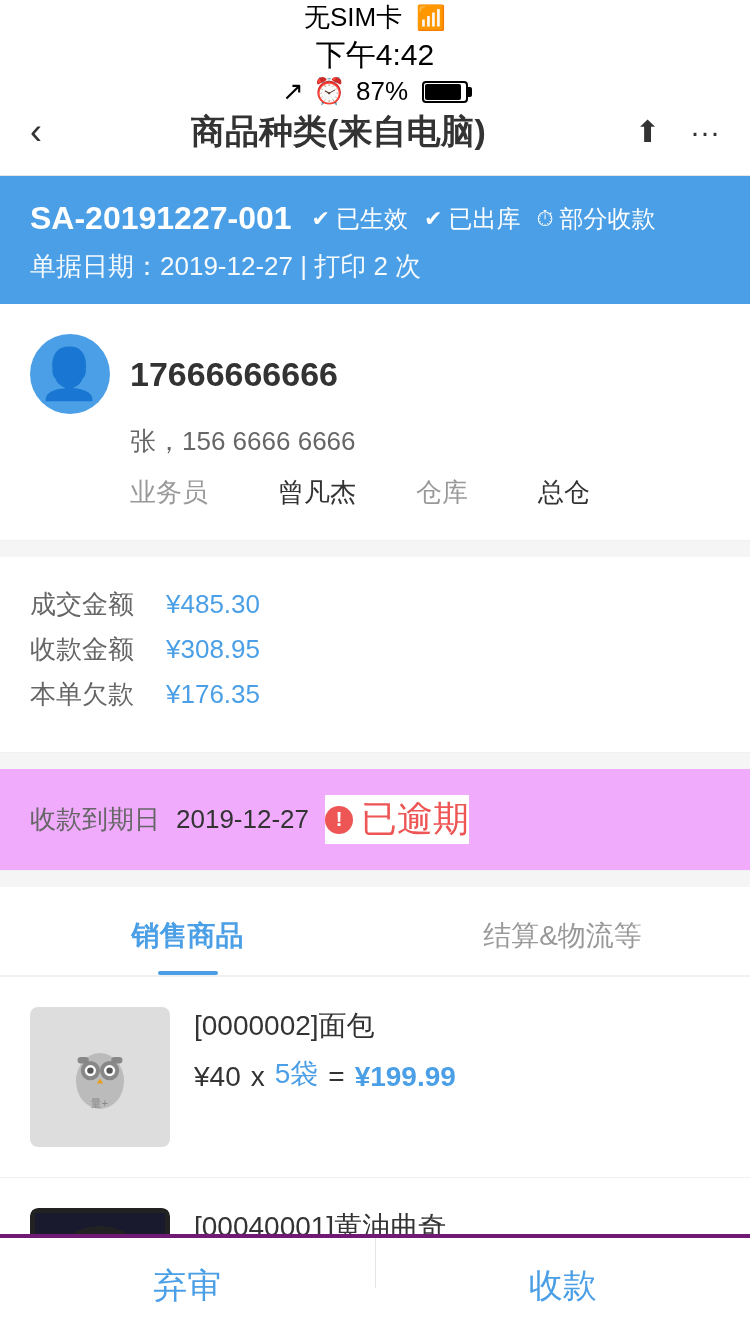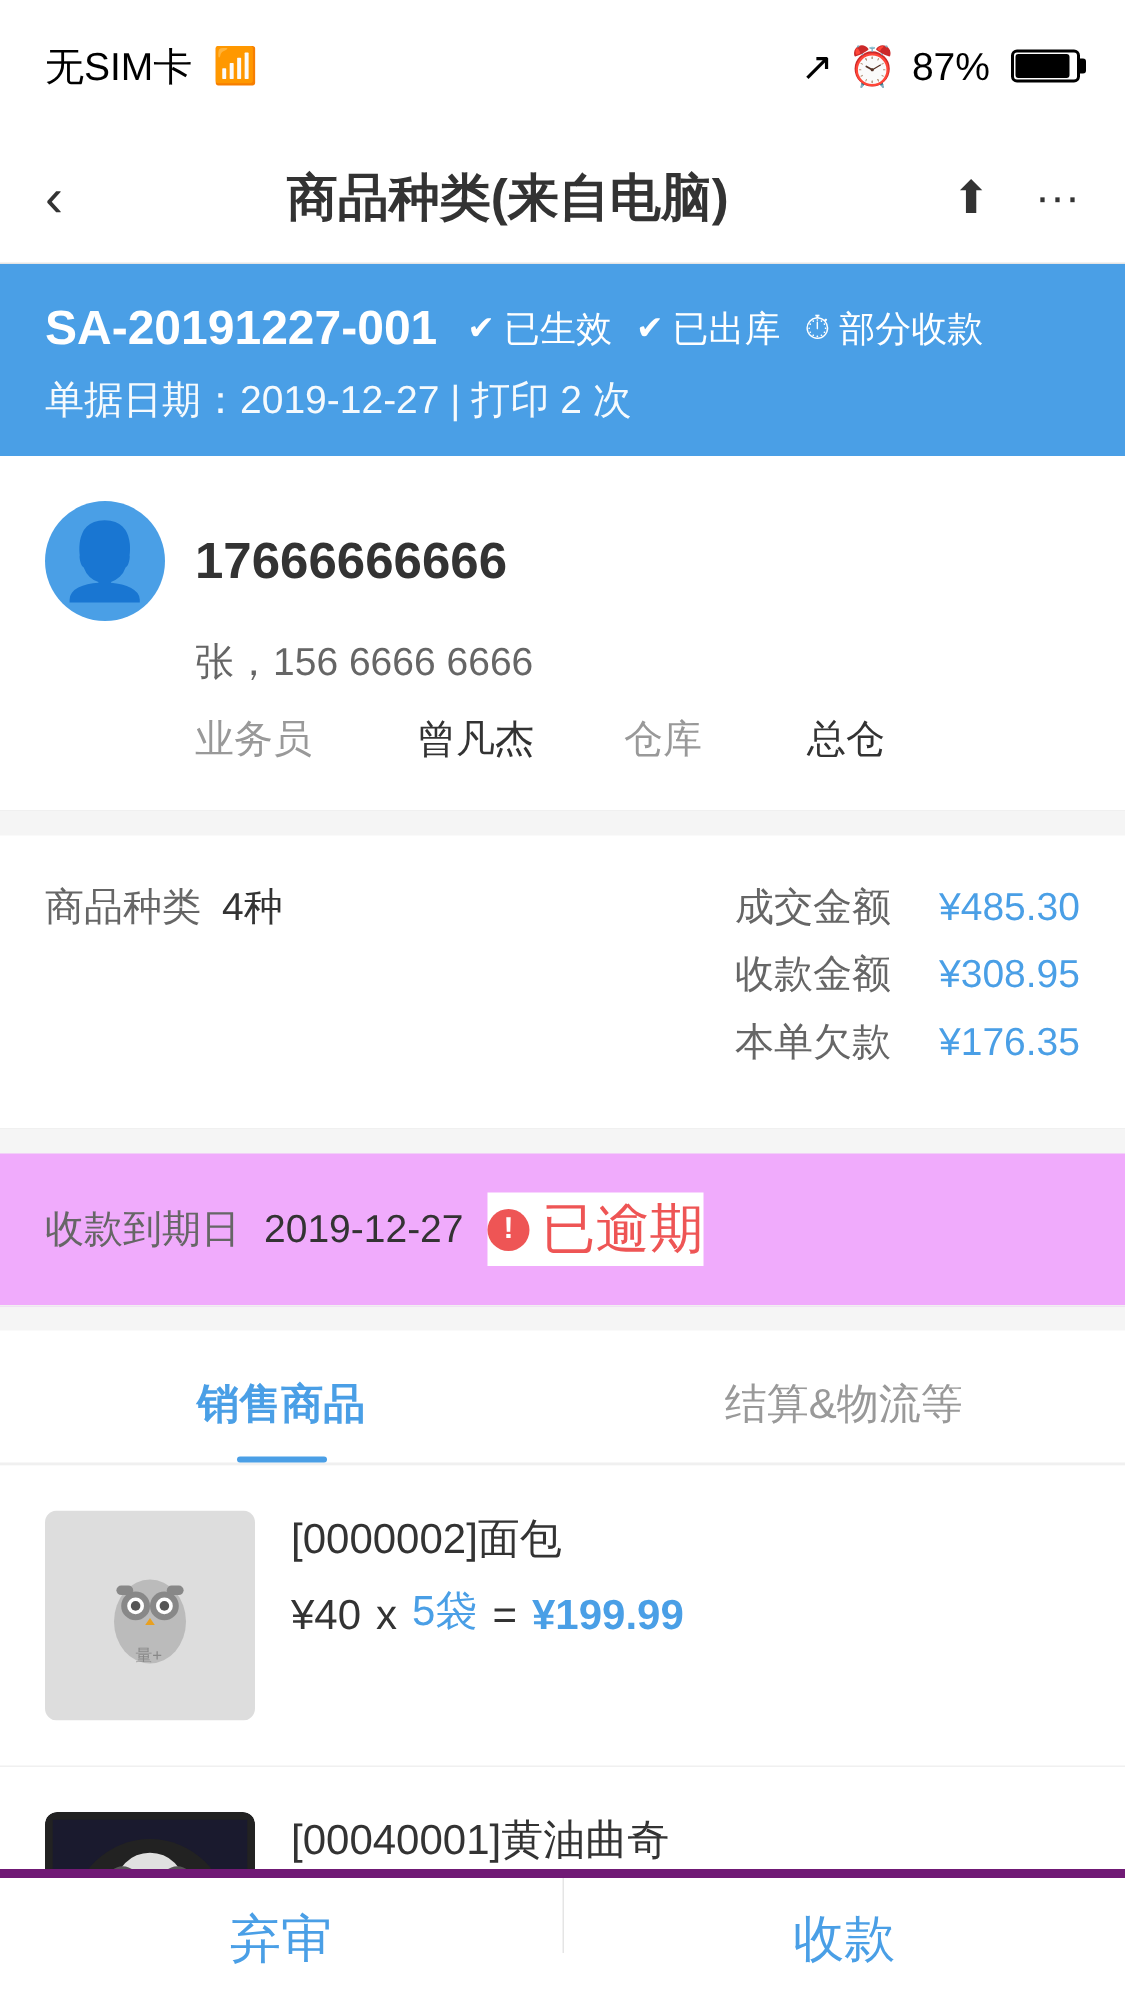--- a/index.html
+++ b/index.html
@@ -17,20 +17,21 @@
     .status-bar {
       width: 750px;
       height: 88px;
       background: #fff;
       display: flex;
       align-items: center;
       justify-content: space-between;
       padding: 0 30px;
       font-size: 26px;
       color: #000;
+      flex-direction: column;
     }
     .status-left { display: flex; align-items: center; gap: 14px; }
     .status-center { font-size: 30px; font-weight: 500; }
     .status-right { display: flex; align-items: center; gap: 10px; font-size: 26px; }
     .wifi-icon { font-size: 24px; }
     .battery-bar {
       display: inline-block;
       width: 46px; height: 22px;
       border: 2px solid #000;
       border-radius: 4px;
@@ -291,23 +292,23 @@
     .price-qty { color: #4a9fe6; }
     .price-total { color: #4a9fe6; font-weight: 700; }
     .price-sep { color: #333; }
 
     
     .bottom-bar {
       position: fixed;
       bottom: 0;
       left: 0;
       width: 750px;
-      height: 88px;
-      background: #fff;
-      border-top: 6px solid #701a75;
+      height: 100px;
+      background: #fff;
+      border-top: 4px solid #701a75;
       display: flex;
       align-items: flex-start;
     }
     .bottom-btn {
       flex: 1;
       text-align: center;
       font-size: 34px;
       color: #4a9fe6;
       cursor: pointer;
       height: 100%;
@@ -322,20 +323,21 @@
     }
   </style>
 </head>
 <body>
 
 <div class="status-bar">
   <div class="status-left">
     <span>无SIM卡</span>
     <span class="wifi-icon">📶</span>
   </div>
+  <div class="status-center">下午4:42</div>
   <div class="status-right">
     <span>↗</span>
     <span>⏰</span>
     <span>87%</span>
     <div class="battery-bar">
       <div class="battery-fill"></div>
     </div>
   </div>
 </div>
 
@@ -383,26 +385,20 @@
   <div class="customer-info-row">
     <span class="info-label">业务员</span>
     <span class="info-value">曾凡杰</span>
     <span class="info-label">仓库</span>
     <span class="info-value">总仓</span>
   </div>
 </div>
 
 <div class="stats-section">
   <div class="stats-row">
-    <div class="stats-left">
-      <div class="stats-item">
-        <span class="stats-label">商品种类</span>
-        <span class="stats-value-black">4种</span>
-      </div>
-    </div>
     <div class="stats-right">
       <div class="stats-right-item">
         <span class="stats-label">成交金额</span>
         <span class="stats-value-blue">¥485.30</span>
       </div>
       <div class="stats-right-item">
         <span class="stats-label">收款金额</span>
         <span class="stats-value-blue">¥308.95</span>
       </div>
       <div class="stats-right-item">

